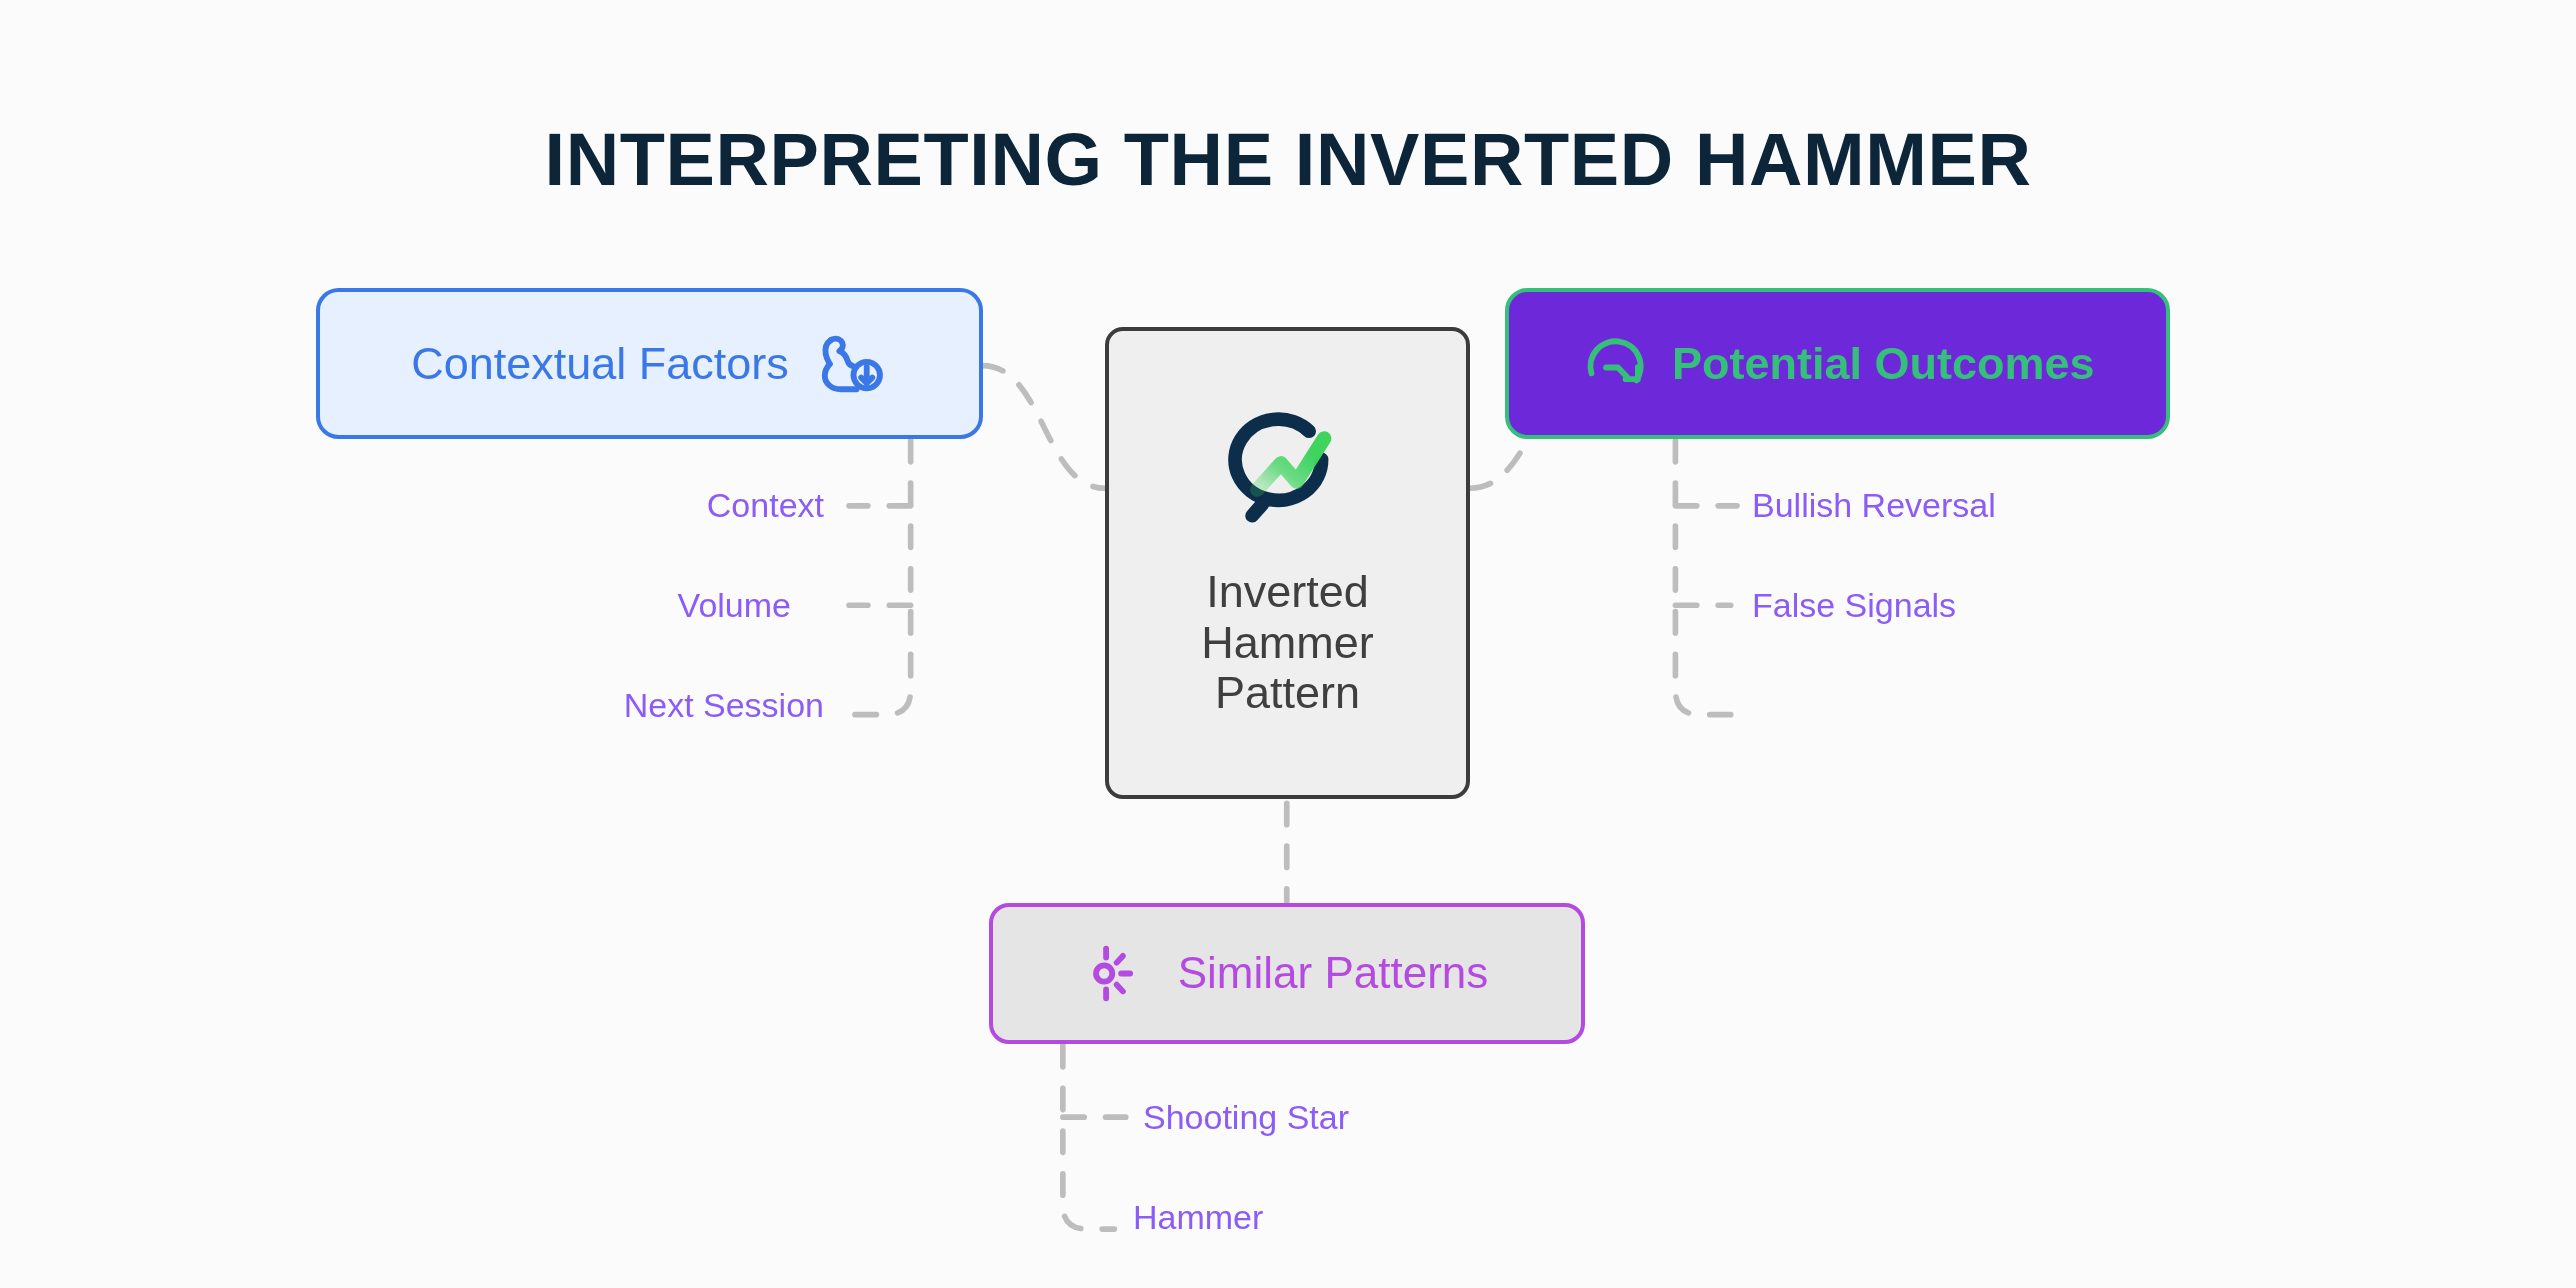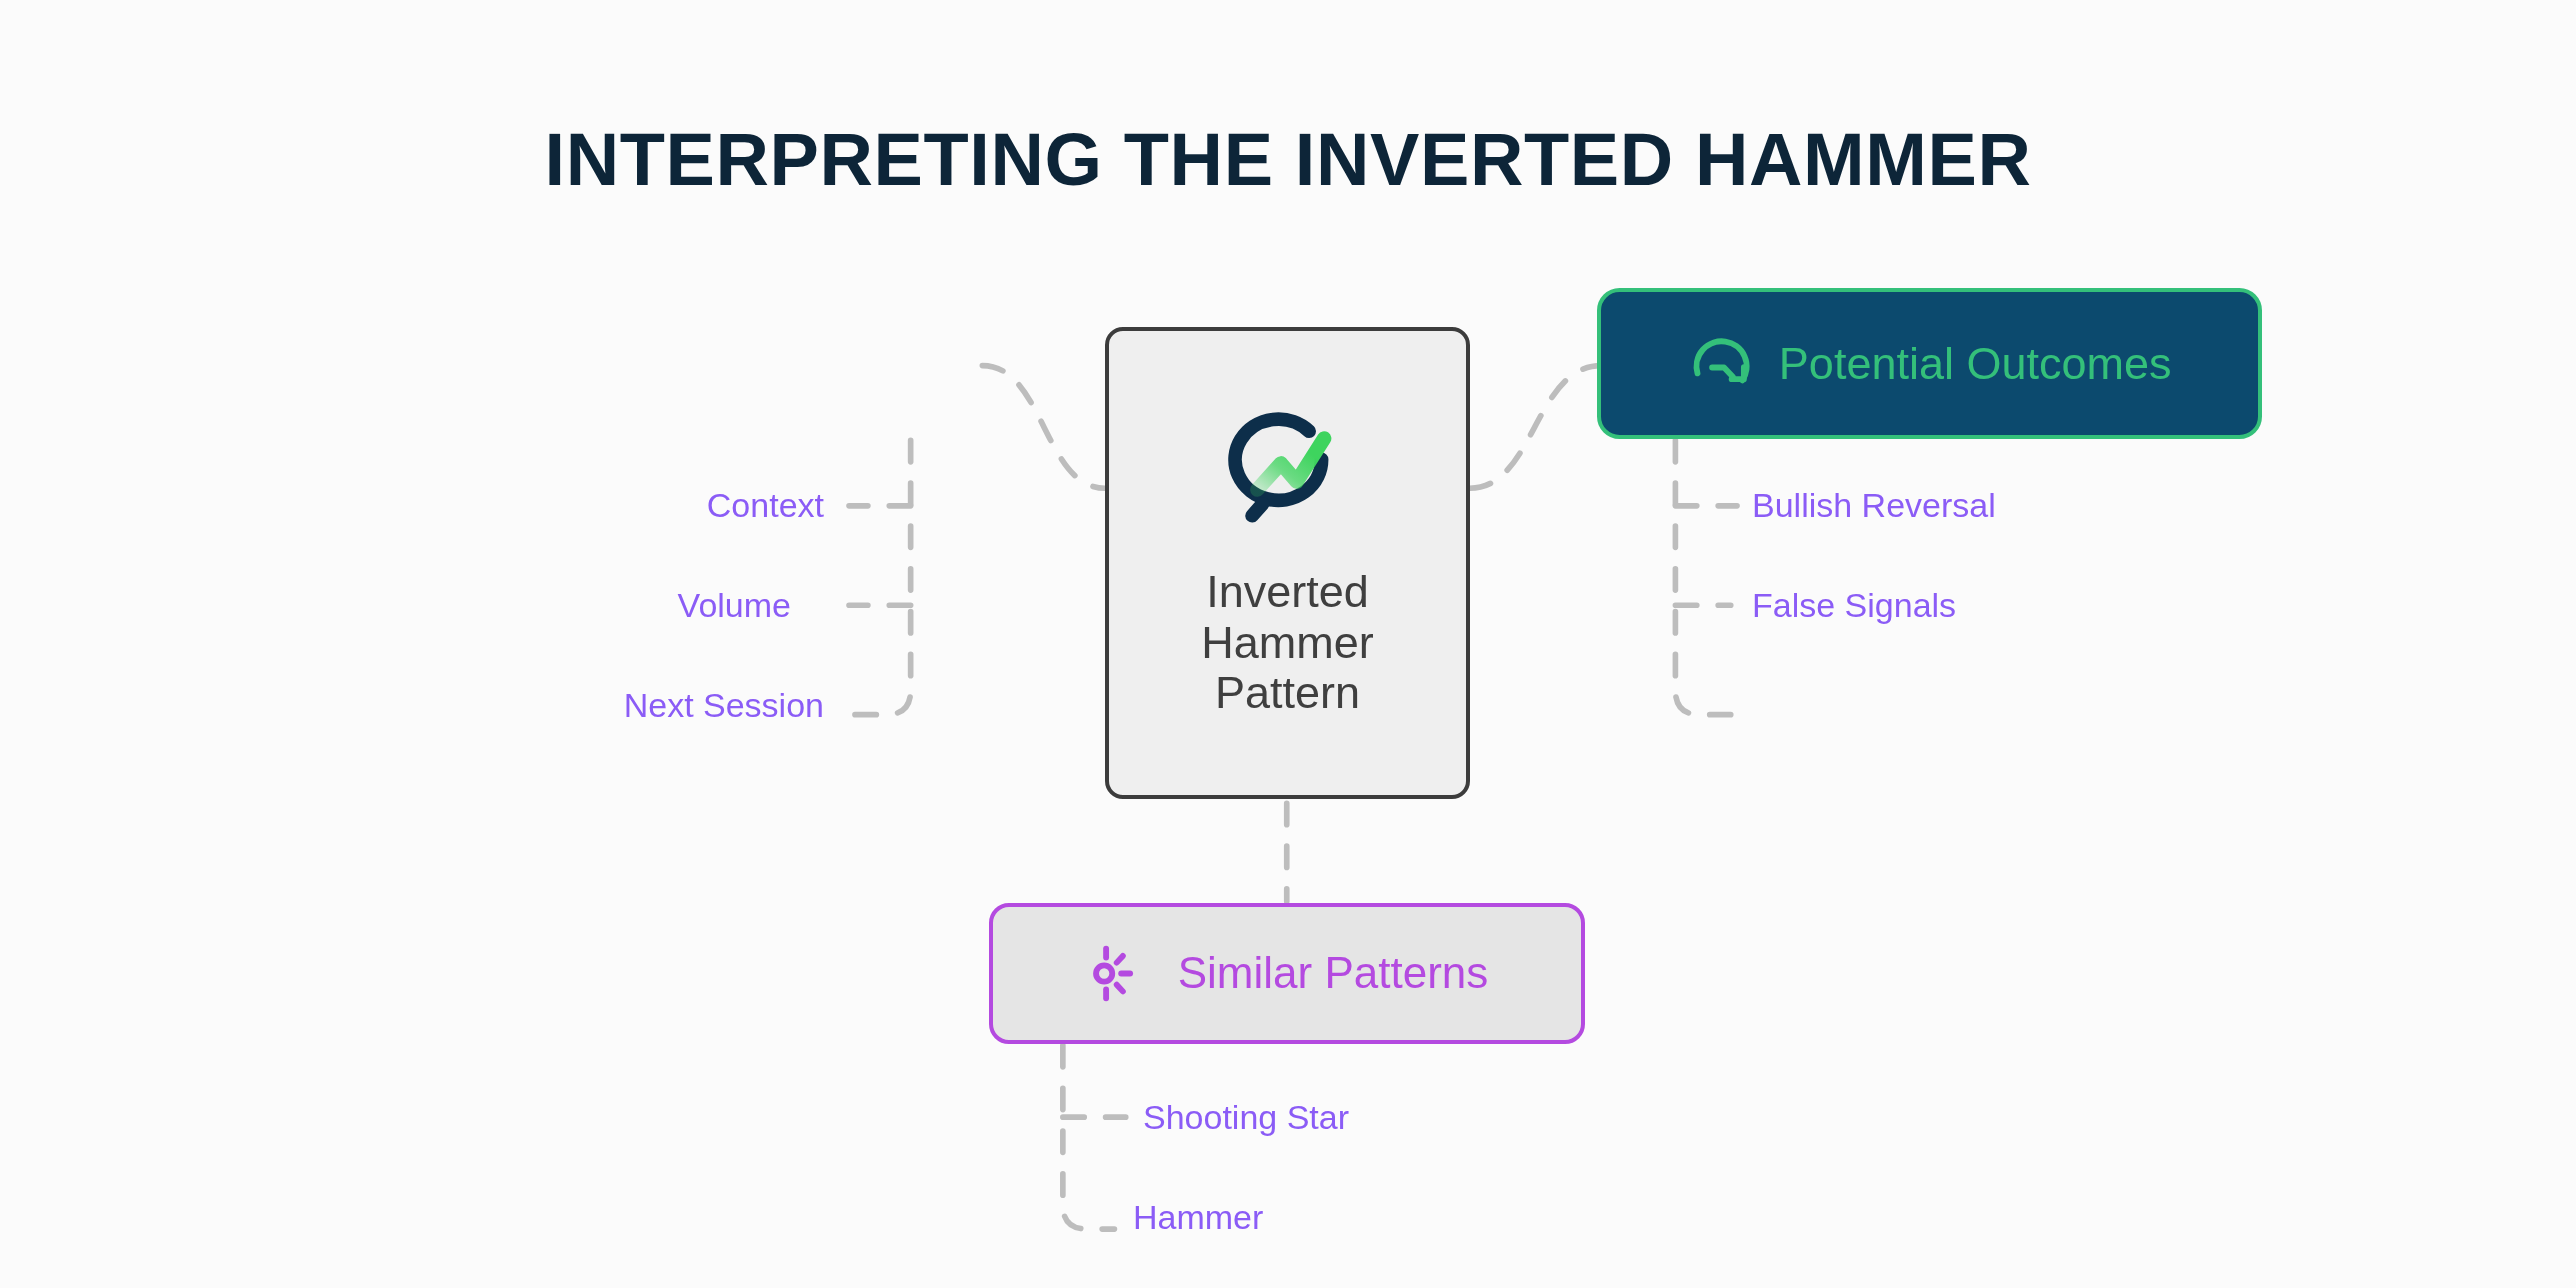--- a/index.html
+++ b/index.html
@@ -73,28 +73,29 @@
     justify-content: center;
     gap: 25px;
   }
   #node-contextual-factors .node-label {
     font-size: 45px;
     color: #3b78e7;
   }
 
   
   #node-potential-outcomes {
-    left: 1597px;
+    left: 1505px;
     top: 240px;
     width: 665px;
     height: 151px;
-    background: #0c4a6e;
+    background: #6d28d9;
     border: 4.4px solid #34c07a;
     justify-content: center;
     gap: 21.4px;
+    font-weight: bold;
   }
   #node-potential-outcomes .node-label {
     font-size: 45px;
     color: #34c07a;
   }
 
   
   #node-similar-patterns {
     left: 989px;
     top: 855px;
@@ -176,20 +177,34 @@
 
       <path d="M2664 624 L2664 1020 C2664 1048, 2676 1060, 2704 1060 L2752 1060"></path>
       <path d="M2664 728 L2762 728"></path>
       <path d="M2664 886 L2752 886"></path>
 
       <path d="M1690 1586 L1690 1838 C1690 1866, 1702 1878, 1730 1878 L1772 1878"></path>
       <path d="M1690 1700 L1790 1700"></path>
     </g>
   </svg>
 
+  <div class="node" id="node-contextual-factors">
+    <span class="node-label">Contextual Factors</span>
+    <span class="icon">
+      <svg width="74" height="74" viewBox="0 0 24 24" fill="none" stroke="#3b78e7" stroke-width="1.9" stroke-linecap="round" stroke-linejoin="round">
+        <path d="M5.5 4.2c1.6-.9 3.2-.3 3.7 1 .4 1.1-.1 2-.9 2.6"></path>
+        <path d="M5.5 4.2C4 5.2 3.5 7 3.8 8.8c.2 1.3.8 2.3 1.3 3.2"></path>
+        <path d="M8.3 7.8c1.4.6 2.2 1.9 2.6 3.2.3 1 1 1.6 2 1.8"></path>
+        <path d="M5.1 12c-.9 1-1.6 2.3-1.6 3.8 0 2.5 2.2 4.4 5.2 4.4h5.1"></path>
+        <circle cx="17.1" cy="15.6" r="4.3"></circle>
+        <path d="M17.1 13v5.1"></path>
+        <path d="M15.3 16.4l1.8 1.8 1.8-1.8"></path>
+      </svg>
+    </span>
+  </div>
 
   <div class="leaf right-align" style="left:824px; top:440px;">Context</div>
   <div class="leaf right-align" style="left:791px; top:540px;">Volume</div>
   <div class="leaf right-align" style="left:824px; top:640px;">Next Session</div>
 
   <div class="node" id="node-potential-outcomes">
     <span class="icon">
       <svg width="70" height="70" viewBox="0 0 24 24" fill="none" stroke="#34c07a" stroke-width="2" stroke-linecap="round" stroke-linejoin="round">
         <path d="M3.6 15.2A8.6 8.6 0 1 1 19 17.6"></path>
         <path d="M8.6 13.2h4.1l3 3.2"></path>

